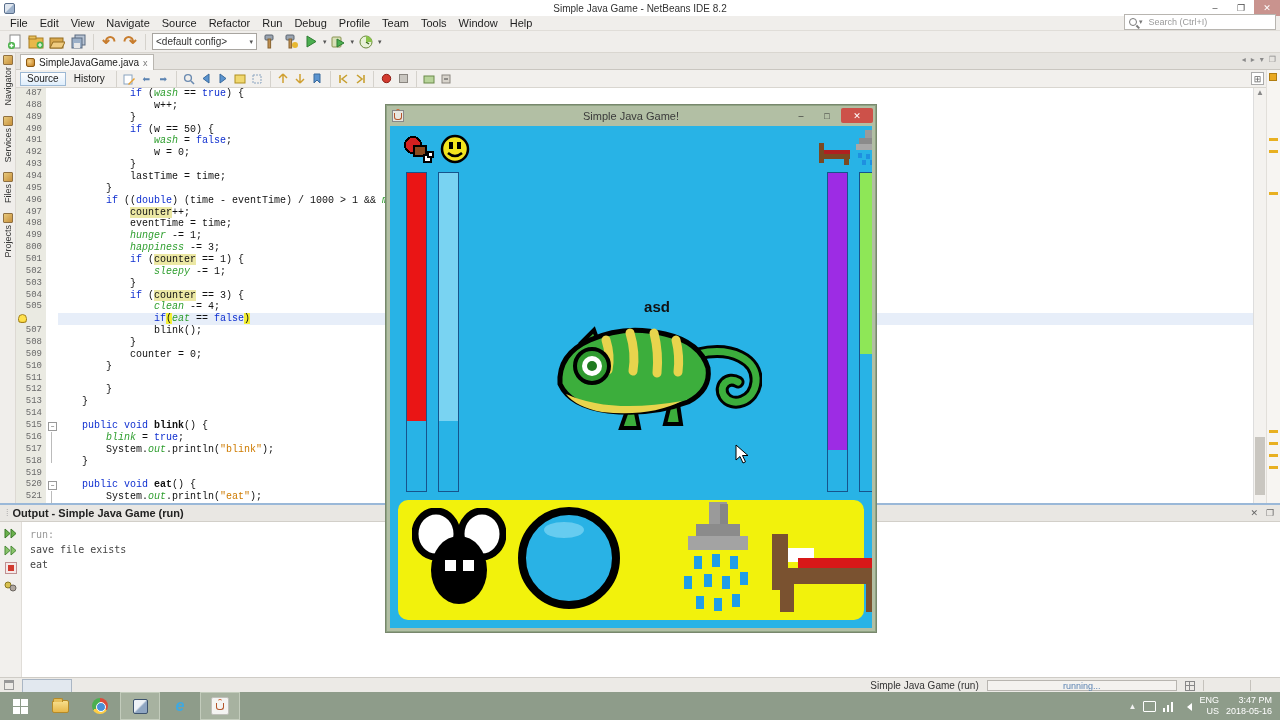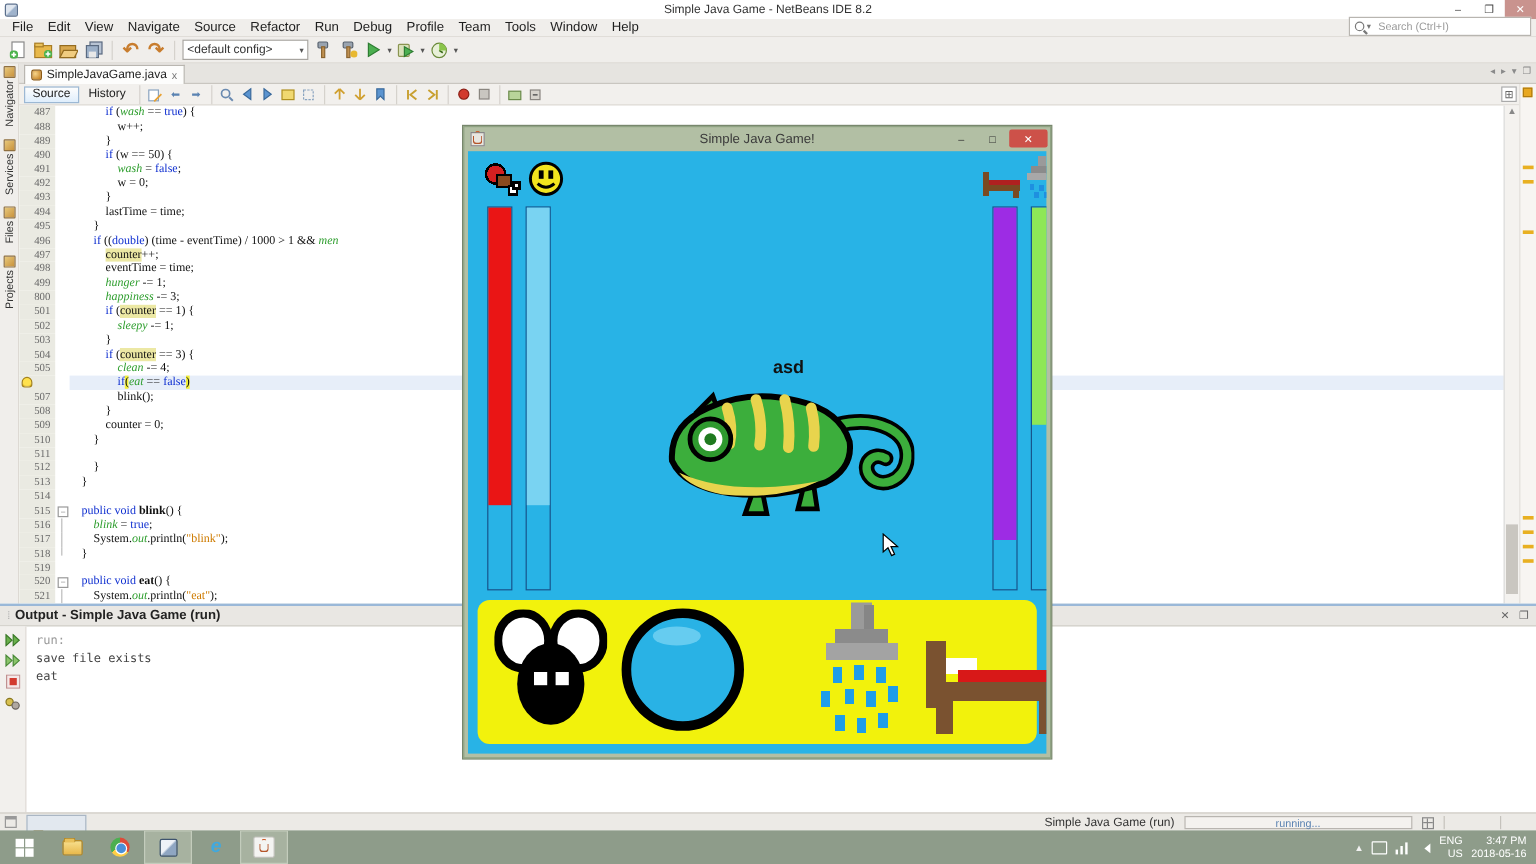--- a/index.html
+++ b/index.html
@@ -43,21 +43,21 @@
   #edtab .tclose { font-size:9px; color:#777; }
   .tabnav { position:absolute; right:4px; top:2px; display:flex; gap:5px; font-size:8px; color:#8a8a8a; }
 
   #edtoolbar { position:absolute; left:16px; top:70px; right:0; height:18px; background:#f2f0ed; border-bottom:1px solid #d9d6d0; display:flex; align-items:center; gap:2px; padding-left:4px; }
   .srcbtn { height:14px; font-size:10px; color:#222; background:linear-gradient(#fdfdfd,#dfeefc); border:1px solid #9cb8d4; padding:0 6px; display:flex; align-items:center; }
   .histbtn { height:14px; font-size:10px; color:#222; padding:0 6px; display:flex; align-items:center; }
   .eico { width:15px; height:14px; display:flex; align-items:center; justify-content:center; font-size:9px; color:#5b83b2; }
   .split-btn { position:absolute; right:16px; top:2px; width:13px; height:13px; border:1px solid #aaa; background:#fff; font-size:9px; color:#666; display:flex; align-items:center; justify-content:center; }
 
   #codearea { position:absolute; left:16px; top:88px; right:14px; height:415px; background:#fff; overflow:hidden; }
-  .cl { display:flex; height:11.86px; line-height:11.86px; white-space:pre; font-family:Liberation Serif, serif; font-size:10px; }
+  .cl { display:flex; height:11.86px; line-height:11.86px; white-space:pre; font-family:Liberation Mono, monospace; font-size:10px; }
   .cl .gut { width:30px; background:#eaeae2; color:#6a6a6a; text-align:right; padding-right:4px; flex:none; font-size:9px; }
   .cl .fold { width:12px; flex:none; position:relative; }
   .cl .ct { flex:1; color:#111; }
   .cl.cur .ct { background:#e7eef9; }
   .fold.fs:before { content:"–"; position:absolute; left:2px; top:2px; width:7px; height:7px; border:1px solid #999; background:#fff; font-size:7px; line-height:6px; text-align:center; color:#555; }
   .fold.fm { background:linear-gradient(#bbb,#bbb) 5px 0/1px 100% no-repeat; }
   .fold.fe { background:linear-gradient(#bbb,#bbb) 5px 0/1px 60% no-repeat; }
   .tk-k { color:#0f2fd0; }
   .tk-f { color:#2e9e2e; font-style:italic; }
   .tk-s { color:#ce7b00; }

